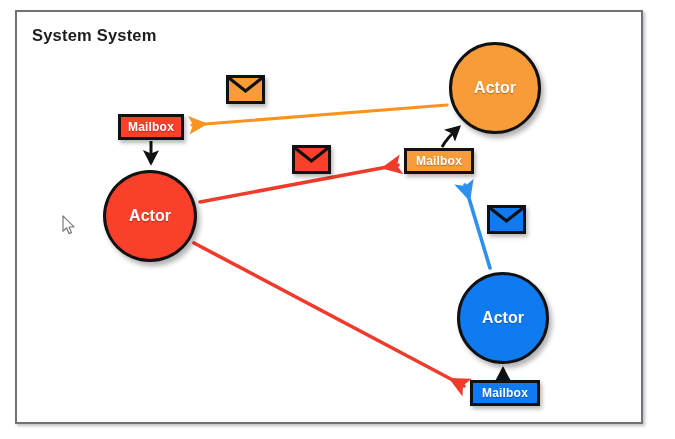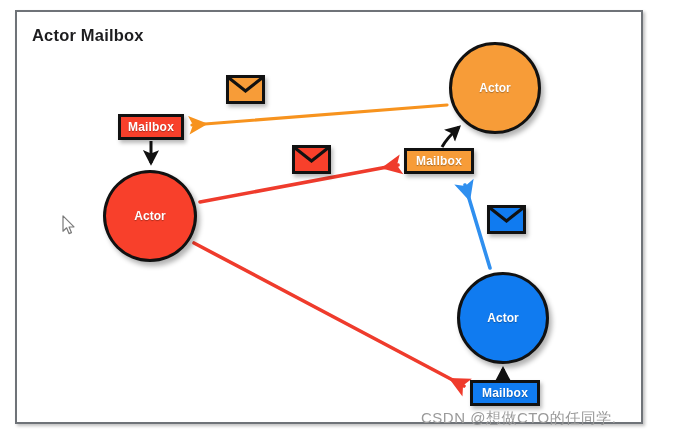--- a/index.html
+++ b/index.html
@@ -50,21 +50,21 @@
   }
   
   .actor {
     position: absolute;
     border-radius: 50%;
     border: 3px solid #111111;
     box-sizing: border-box;
     display: flex;
     align-items: center;
     justify-content: center;
-    font-size: 12px;
+    font-size: 16px;
     font-weight: bold;
     color: #ffffff;
     text-shadow: 0 1px 1px rgba(0,0,0,0.30);
     box-shadow: 3px 4px 5px rgba(0,0,0,0.30);
   }
   #actor-red {
     left: 103px; top: 170px; width: 94px; height: 92px;
     background: #f8402b;
   }
   #actor-orange {
@@ -134,21 +134,21 @@
     height: 20px;
   }
 </style>
 </head>
 <body>
 
 <div id="screen">
 
   <div id="panel"></div>
 
-  <div id="diagram-title">Actor Mailbox</div>
+  <div id="diagram-title">System System</div>
 
   <svg id="edges" viewBox="0 0 675 439" xmlns="http://www.w3.org/2000/svg">
     <defs>
       <marker id="head-orange" markerWidth="7" markerHeight="7" refX="5.4" refY="3.2" orient="auto" markerUnits="strokeWidth">
         <path d="M0.4,3.2 L6.4,0.3 L5.1,3.2 L6.4,6.1 Z" fill="#f7931e"></path>
       </marker>
       <marker id="head-red" markerWidth="6.6" markerHeight="6.6" refX="5.2" refY="3.1" orient="auto" markerUnits="strokeWidth">
         <path d="M0.4,3.1 L6.2,0.3 L4.9,3.1 L6.2,5.9 Z" fill="#ef3b2c"></path>
       </marker>
       <marker id="head-blue" markerWidth="6.6" markerHeight="6.6" refX="5.2" refY="3.1" orient="auto" markerUnits="strokeWidth">
@@ -209,19 +209,18 @@
       <path d="M0,0 L16.5,13 L33,0" fill="none" stroke="#111111" stroke-width="3.2"></path>
     </svg>
   </div>
 
   <div class="envelope" id="env-blue">
     <svg viewBox="0 0 33 23" preserveAspectRatio="none">
       <path d="M0,0 L16.5,13 L33,0" fill="none" stroke="#111111" stroke-width="3.2"></path>
     </svg>
   </div>
 
-  <div id="watermark">CSDN @想做CTO的任同学.</div>
 
   <svg id="cursor" viewBox="0 0 14 20" xmlns="http://www.w3.org/2000/svg">
     <path d="M1,0.8 L1,16.2 L4.6,12.8 L7.0,18.6 L9.4,17.6 L7.1,12.0 L12.0,11.8 Z" fill="#ffffff" stroke="#7a7a7a" stroke-width="1.2" stroke-linejoin="round"></path>
   </svg>
 
 </div>
 
 </body></html>

